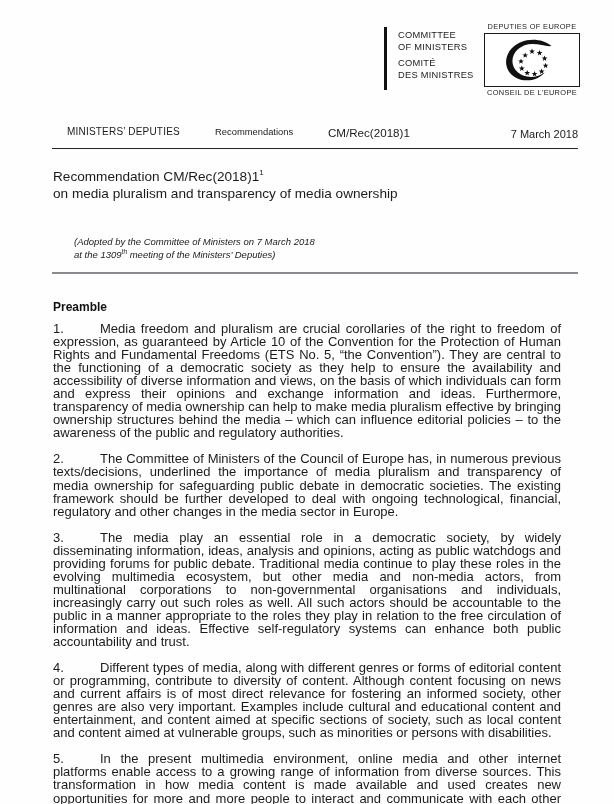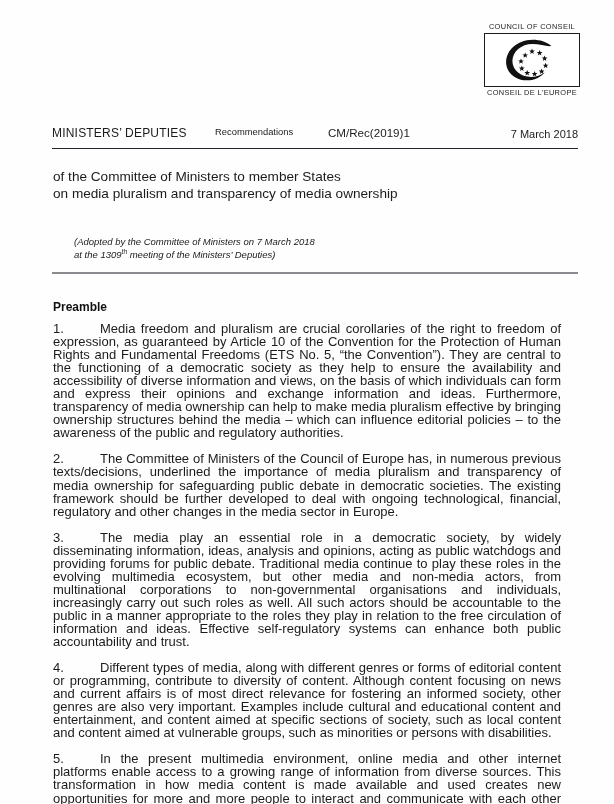--- a/index.html
+++ b/index.html
@@ -100,22 +100,22 @@
   
   .header-row {
     position: absolute;
     left: 52px;
     right: 36px;
     top: 126px;
     height: 14px;
   }
   .hdr-item { position: absolute; top: 0; white-space: nowrap; }
   .hdr-deputies {
-    left: 0;
-    font-size: 12px;
+    left: 15px;
+    font-size: 10px;
     letter-spacing: 0.2px;
   }
   .hdr-kind {
     left: 163px;
     font-size: 9.4px;
   }
   .hdr-code {
     left: 276px;
     font-size: 11.6px;
   }
@@ -190,23 +190,36 @@
     width: 47px;
   }
 </style>
 </head>
 <body>
 
 <div class="page">
 
   <div class="masthead">
 
+    <div class="cm-block">
+      <div class="cm-rule"></div>
+      <div class="cm-lines">
+        <div class="grp">
+          <div>COMMITTEE</div>
+          <div>OF MINISTERS</div>
+        </div>
+        <div class="grp">
+          <div>COMITÉ</div>
+          <div>DES MINISTRES</div>
+        </div>
+      </div>
+    </div>
 
     <div class="coe-logo">
-      <div class="coe-cap">COUNCIL OF CONSEIL</div>
+      <div class="coe-cap">DEPUTIES OF EUROPE</div>
       <div class="coe-box">
         <svg width="72" height="46" viewBox="0 0 72 46">
           <g fill="#111111">
             <path d="M55.5 9.0 C47.5 2.2 34.5 1.2 25.2 5.0 C14.0 9.6 8.2 19.5 10.6 29.2 C12.7 37.8 21.4 43.6 31.6 43.3 C39.0 43.1 45.4 39.9 48.6 35.2 C45.0 38.2 40.2 40.0 35.1 40.0 C24.6 40.0 16.4 33.1 16.4 24.1 C16.4 14.6 25.3 7.0 36.4 7.0 C43.9 7.0 50.6 9.8 55.5 9.0 Z"></path>
             <path d="M33.0 17.4 C31.2 18.0 29.9 19.0 29.0 20.5 L44.5 20.5 C45.6 18.6 47.3 17.2 49.4 16.4 C45.2 14.9 38.0 15.6 33.0 17.4 Z" opacity="0"></path>
           </g>
           <g fill="#111111">
             <polygon points="36,11.6 36.8,13.6 38.9,13.6 37.2,14.9 37.8,16.9 36,15.7 34.2,16.9 34.8,14.9 33.1,13.6 35.2,13.6"></polygon>
             <polygon points="43.6,13.1 44.4,15.1 46.5,15.1 44.8,16.4 45.4,18.4 43.6,17.2 41.8,18.4 42.4,16.4 40.7,15.1 42.8,15.1"></polygon>
             <polygon points="48.6,18.6 49.4,20.6 51.5,20.6 49.8,21.9 50.4,23.9 48.6,22.7 46.8,23.9 47.4,21.9 45.7,20.6 47.8,20.6"></polygon>
@@ -220,28 +233,28 @@
           </g>
         </svg>
       </div>
       <div class="coe-cap">CONSEIL DE L'EUROPE</div>
     </div>
   </div>
 
   <div class="header-row">
     <div class="hdr-item hdr-deputies">MINISTERS’ DEPUTIES</div>
     <div class="hdr-item hdr-kind">Recommendations</div>
-    <div class="hdr-item hdr-code">CM/Rec(2019)1</div>
+    <div class="hdr-item hdr-code">CM/Rec(2018)1</div>
     <div class="hdr-item hdr-date">7 March 2018</div>
   </div>
 
   <div class="rule-dark"></div>
 
   <div class="title-block">
-    <div class="title-line">of the Committee of Ministers to member States</div>
+    <div class="title-line"><span>Recommendation CM/Rec(2018)1</span><sup>1</sup></div>
     <div class="title-line">on media pluralism and transparency of media ownership</div>
   </div>
 
   <div class="adopted-block">
     <div>(Adopted by the Committee of Ministers on 7 March 2018</div>
     <div><span>at the 1309</span><sup>th</sup><span> meeting of the Ministers’ Deputies)</span></div>
   </div>
 
   <div class="rule-gray"></div>
 

